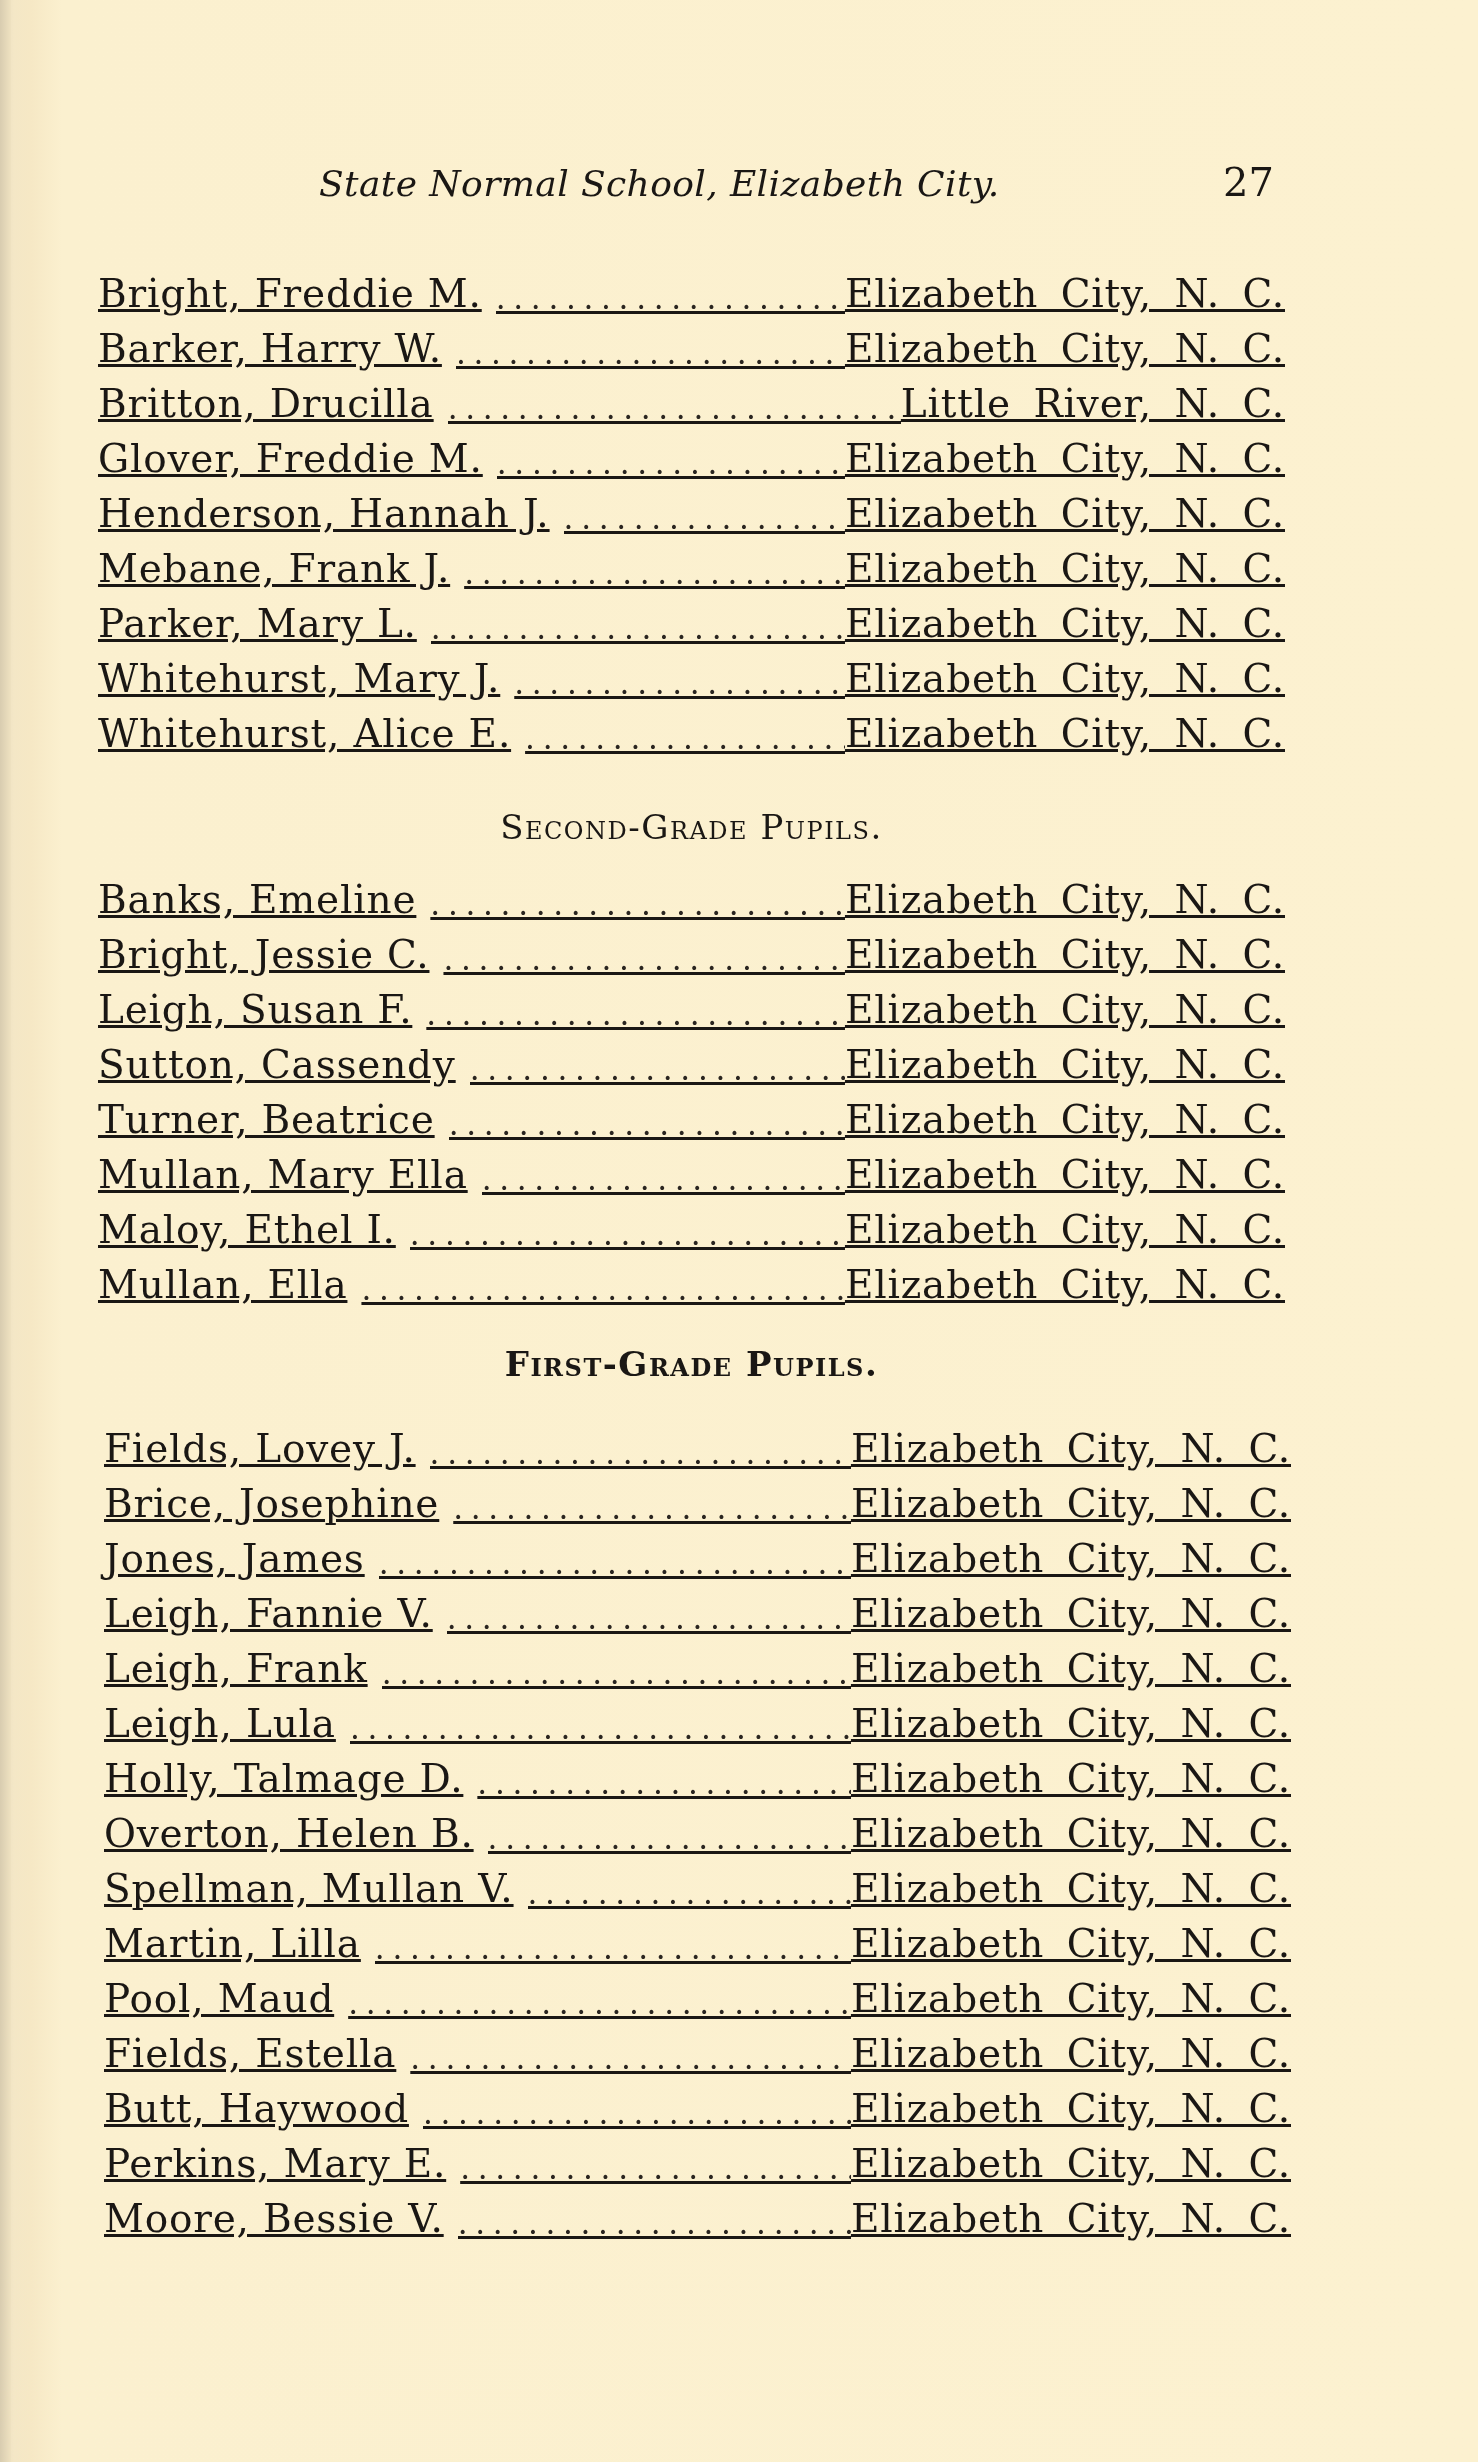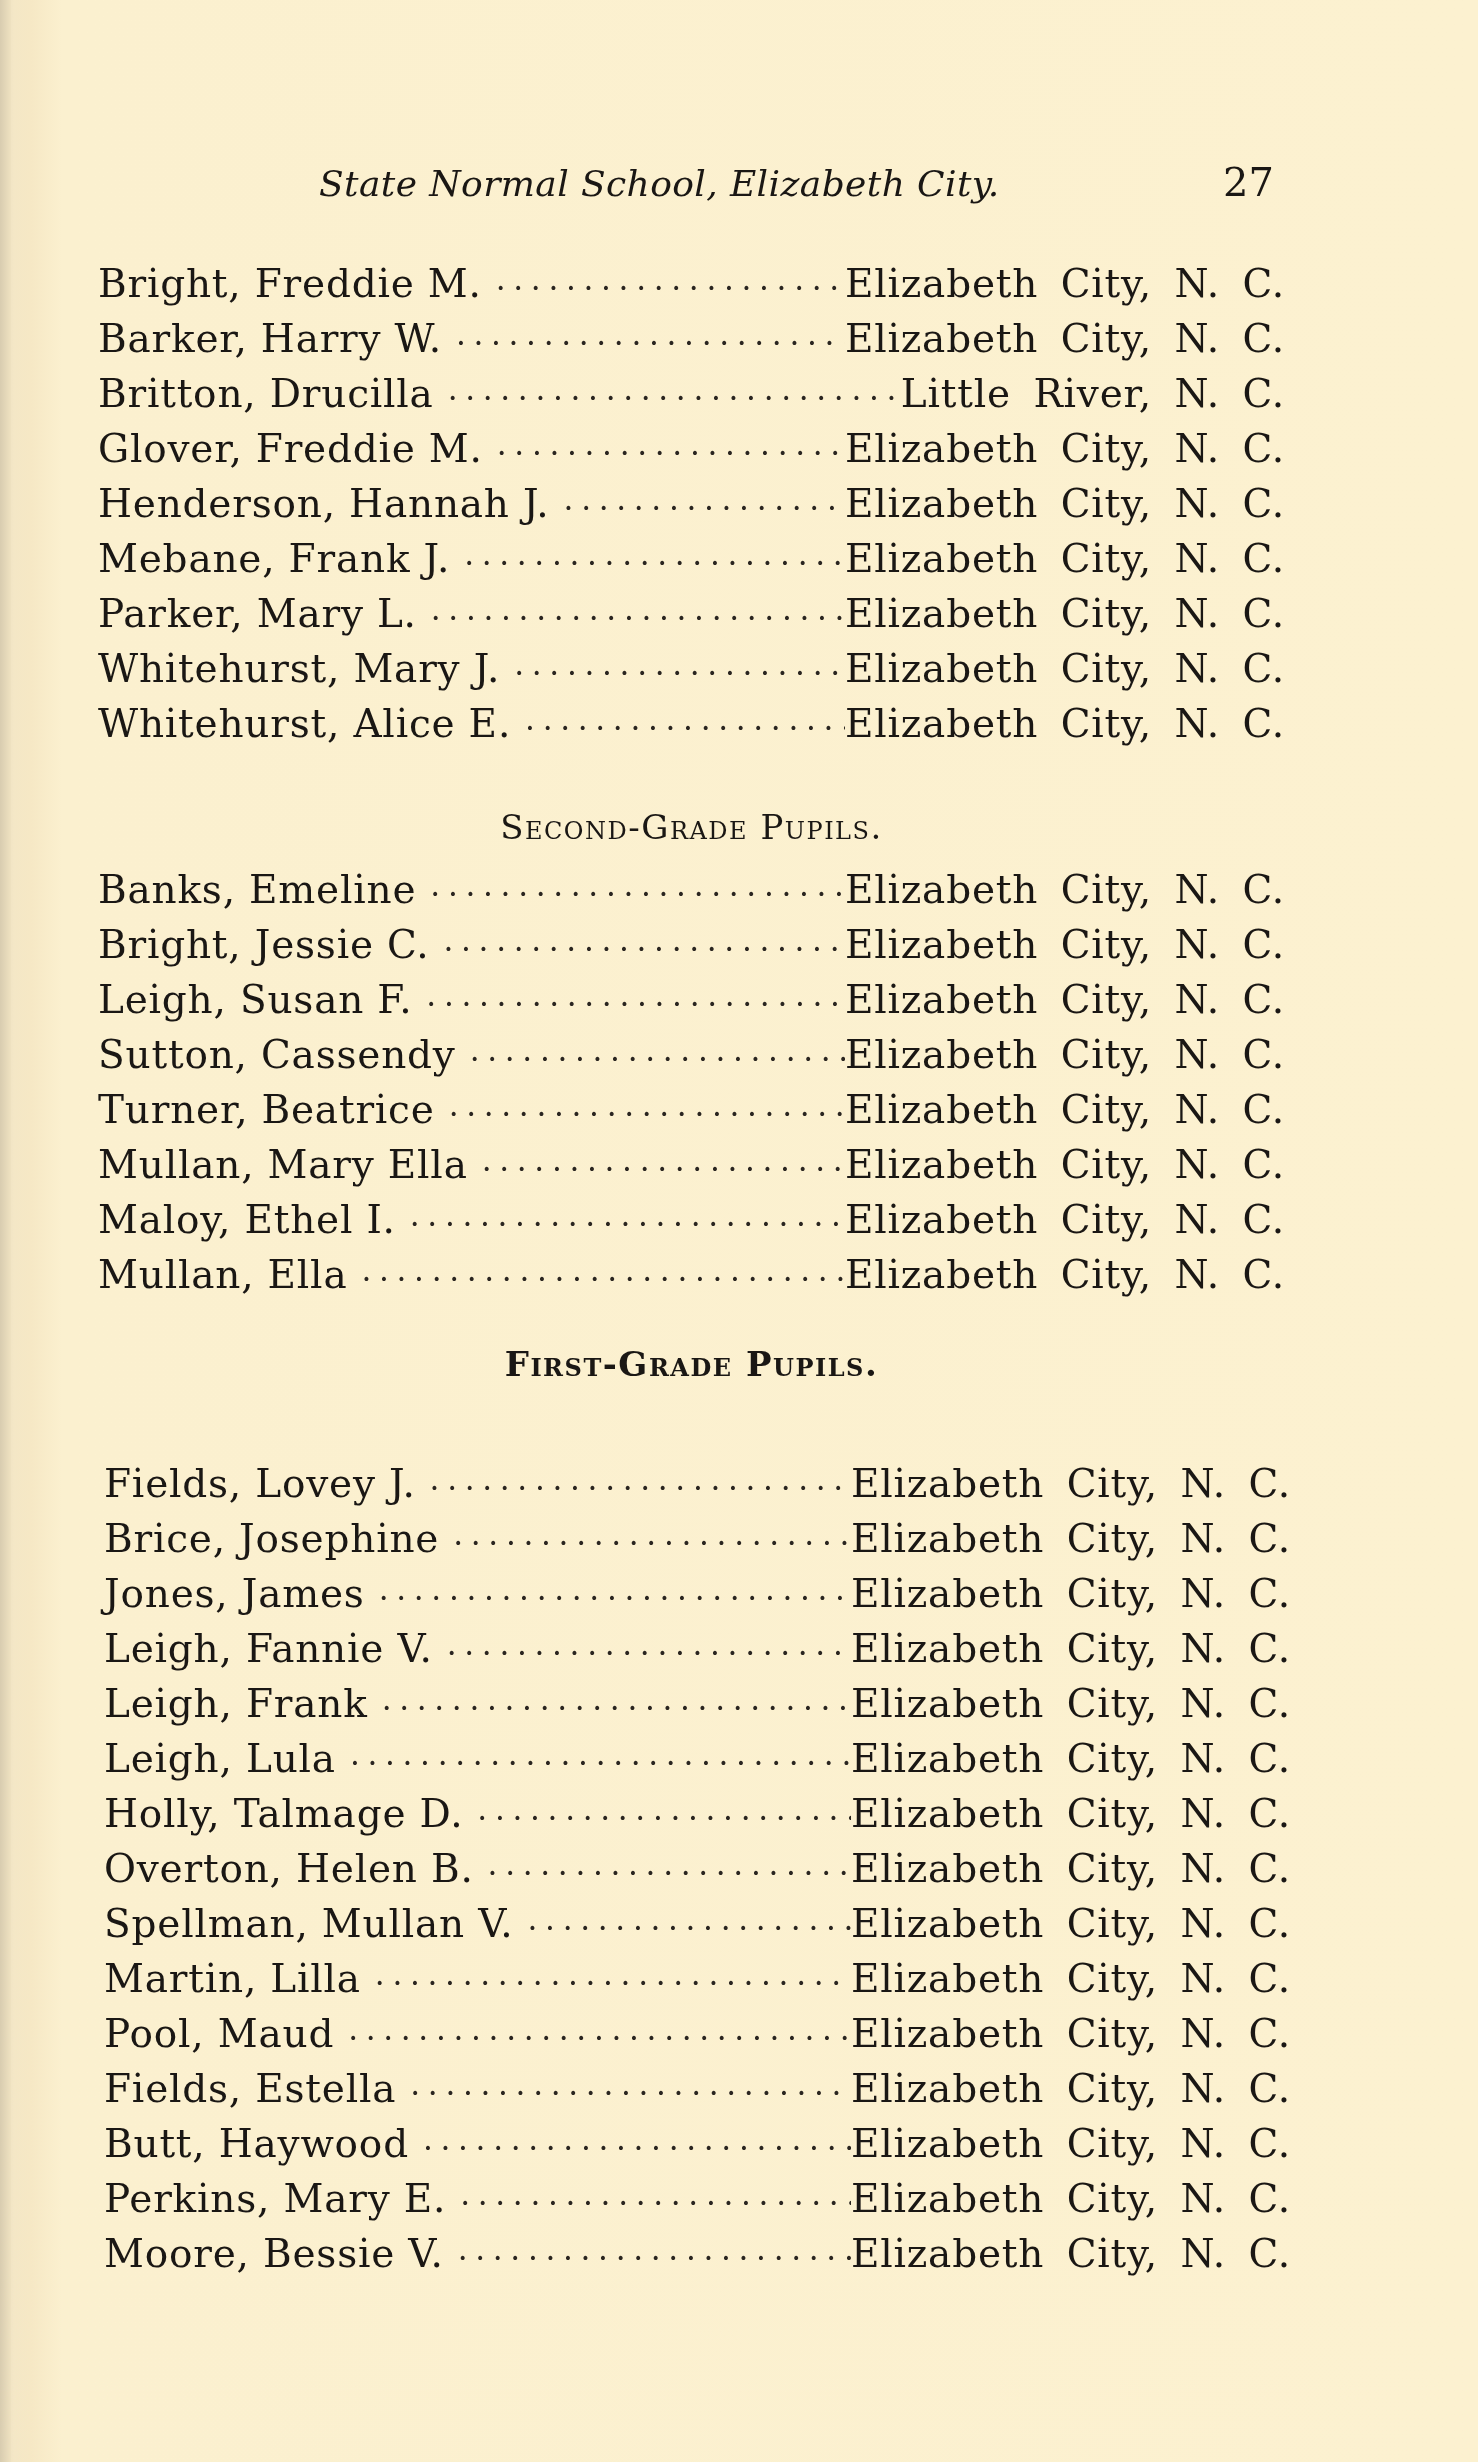--- a/index.html
+++ b/index.html
@@ -34,25 +34,26 @@
   }
   .running-head .title { font-style: italic; letter-spacing: 0.4px; }
   .running-head .page-no { font-size: 40px; }
   .list {
     position: absolute;
     left: 98px;
     width: 1187px;
   }
   .entry {
     display: flex;
-    align-items: flex-start;
+    align-items: flex-end;
     height: 55px;
     font-size: 39px;
     letter-spacing: 0.8px;
     white-space: nowrap;
+    text-decoration: underline;
   }
   .entry .name { flex: 0 0 auto; padding-right: 14px; }
   .entry .leader {
     flex: 1 1 auto;
     overflow: hidden;
     letter-spacing: 7.7px;
     color: #2a2520;
     font-size: 31px;
   }
   .entry .leader::before {
@@ -168,21 +169,21 @@
   <div class="entry">
       <span class="name">Mullan, Ella</span>
       <span class="leader"></span>
       <span class="place">Elizabeth City, N. C.</span>
     </div>
 </div>
 
 <div class="list" style="top:1344px;font-weight:bold;">
   <div class="section-heading">First-Grade Pupils.</div>
 </div>
-<div class="list" style="top:1416px; left:104px; width:1187px;margin-top:45px;">
+<div class="list" style="top:1416px; left:104px; width:1187px;">
   <div class="entry">
       <span class="name">Fields, Lovey J.</span>
       <span class="leader"></span>
       <span class="place">Elizabeth City, N. C.</span>
     </div>
   <div class="entry">
       <span class="name">Brice, Josephine</span>
       <span class="leader"></span>
       <span class="place">Elizabeth City, N. C.</span>
     </div>

